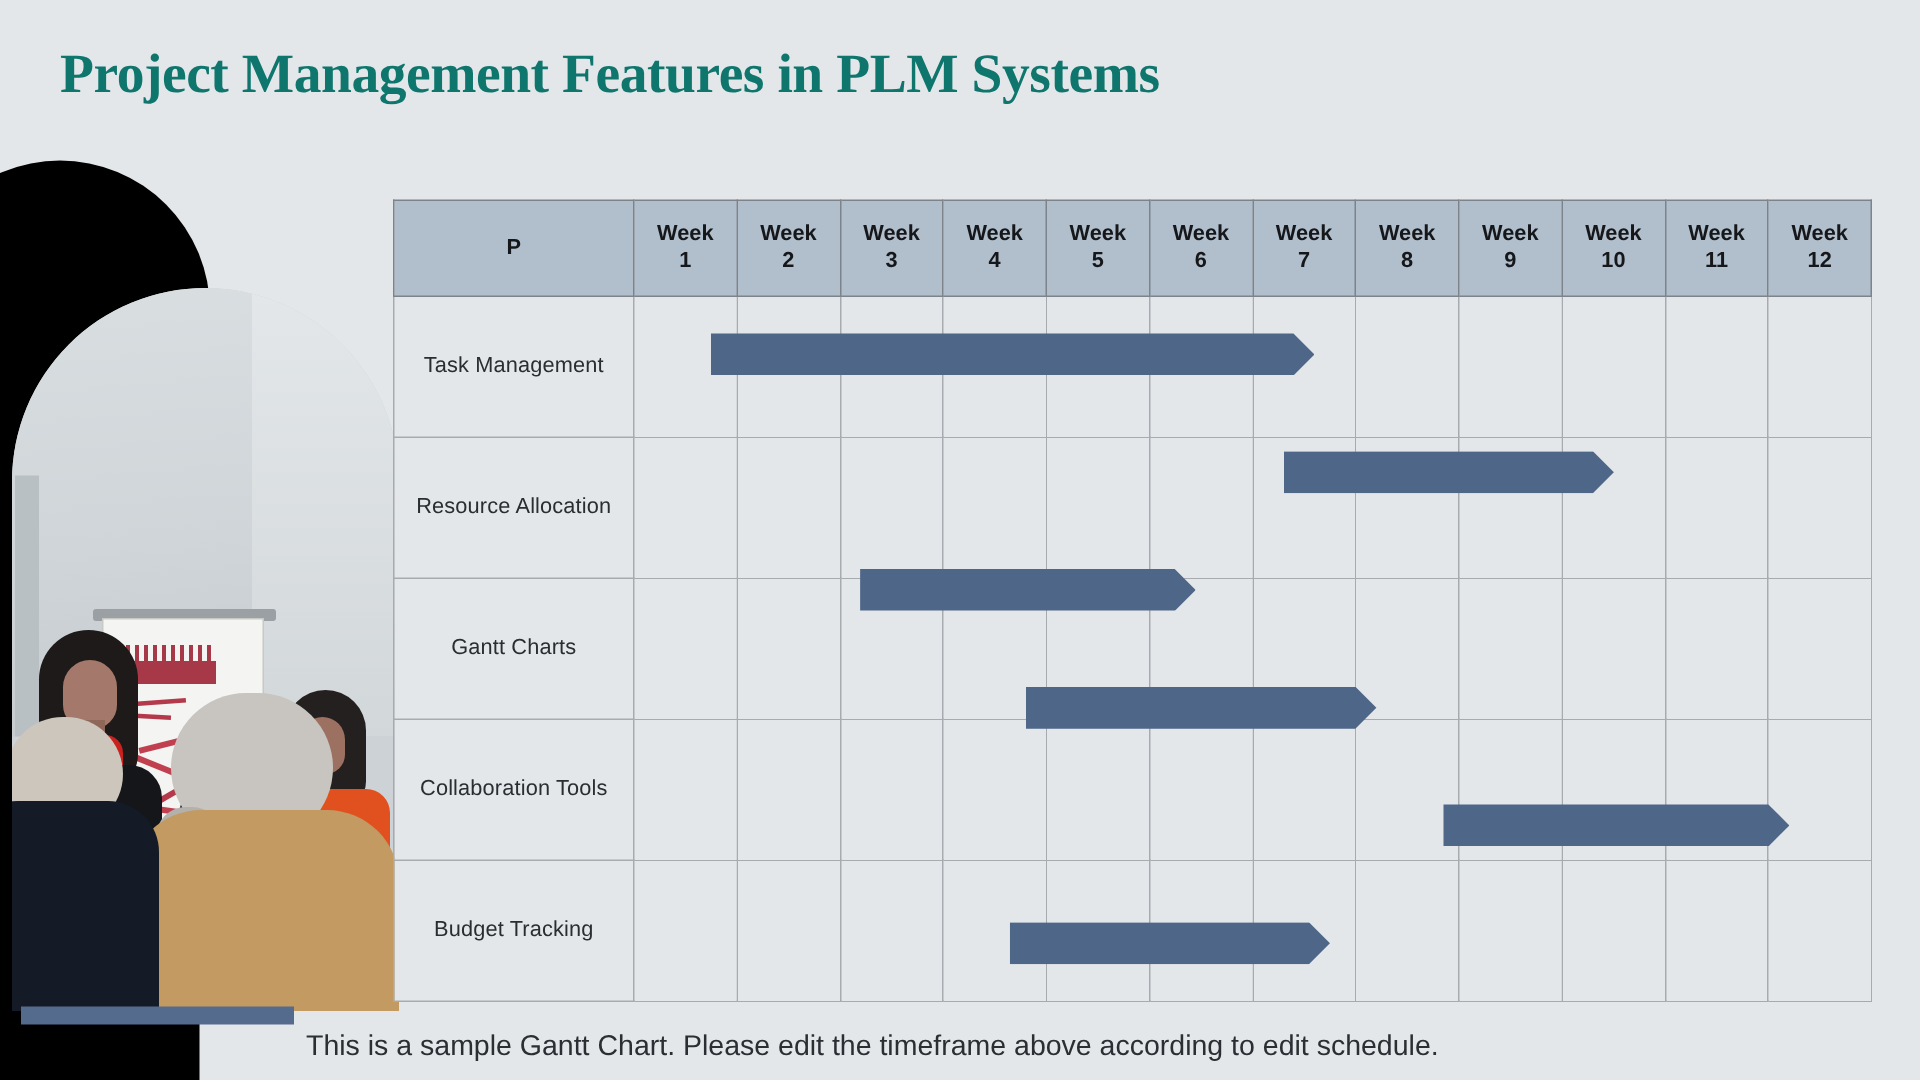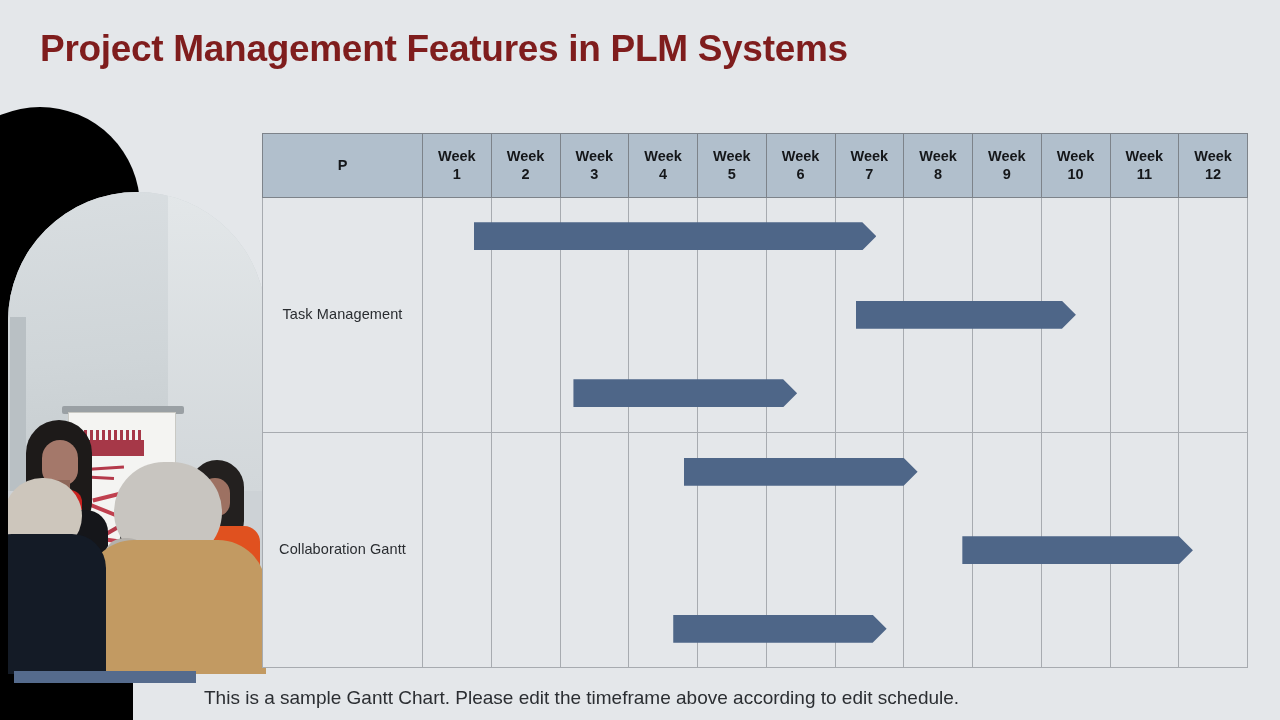--- a/index.html
+++ b/index.html
@@ -10,23 +10,23 @@
     overflow: hidden;
     position: relative;
   }
 
   
   #slide-title {
     position: absolute;
     left: 40px; top: 28px;
     font-size: 37px;
     font-weight: bold;
-    color: #7f1d1d;
+    color: #0f766e;
     letter-spacing: -0.3px;
-    font-family: Liberation Sans, sans-serif;
+    font-family: Liberation Serif, serif;
     white-space: nowrap;
   }
 
   
   #left-deco {
     position: absolute;
     left: 0; top: 0;
     width: 266px; height: 720px;
     overflow: hidden;
   }
@@ -328,21 +328,66 @@
         <td class="week-cell"></td>
         <td class="week-cell"></td>
         <td class="week-cell"></td>
         <td class="week-cell"></td>
         <td class="week-cell"></td>
         <td class="week-cell"></td>
         <td class="week-cell"></td>
         <td class="week-cell"></td>
       </tr>
       <tr>
-        <td class="task-label">Collaboration Gantt</td>
+        <td class="task-label">Resource Allocation</td>
+        <td class="week-cell"></td>
+        <td class="week-cell"></td>
+        <td class="week-cell"></td>
+        <td class="week-cell"></td>
+        <td class="week-cell"></td>
+        <td class="week-cell"></td>
+        <td class="week-cell"></td>
+        <td class="week-cell"></td>
+        <td class="week-cell"></td>
+        <td class="week-cell"></td>
+        <td class="week-cell"></td>
+        <td class="week-cell"></td>
+      </tr>
+      <tr>
+        <td class="task-label">Gantt Charts</td>
+        <td class="week-cell"></td>
+        <td class="week-cell"></td>
+        <td class="week-cell"></td>
+        <td class="week-cell"></td>
+        <td class="week-cell"></td>
+        <td class="week-cell"></td>
+        <td class="week-cell"></td>
+        <td class="week-cell"></td>
+        <td class="week-cell"></td>
+        <td class="week-cell"></td>
+        <td class="week-cell"></td>
+        <td class="week-cell"></td>
+      </tr>
+      <tr>
+        <td class="task-label">Collaboration Tools</td>
+        <td class="week-cell"></td>
+        <td class="week-cell"></td>
+        <td class="week-cell"></td>
+        <td class="week-cell"></td>
+        <td class="week-cell"></td>
+        <td class="week-cell"></td>
+        <td class="week-cell"></td>
+        <td class="week-cell"></td>
+        <td class="week-cell"></td>
+        <td class="week-cell"></td>
+        <td class="week-cell"></td>
+        <td class="week-cell"></td>
+      </tr>
+      <tr>
+        <td class="task-label">Budget Tracking</td>
         <td class="week-cell"></td>
         <td class="week-cell"></td>
         <td class="week-cell"></td>
         <td class="week-cell"></td>
         <td class="week-cell"></td>
         <td class="week-cell"></td>
         <td class="week-cell"></td>
         <td class="week-cell"></td>
         <td class="week-cell"></td>
         <td class="week-cell"></td>

